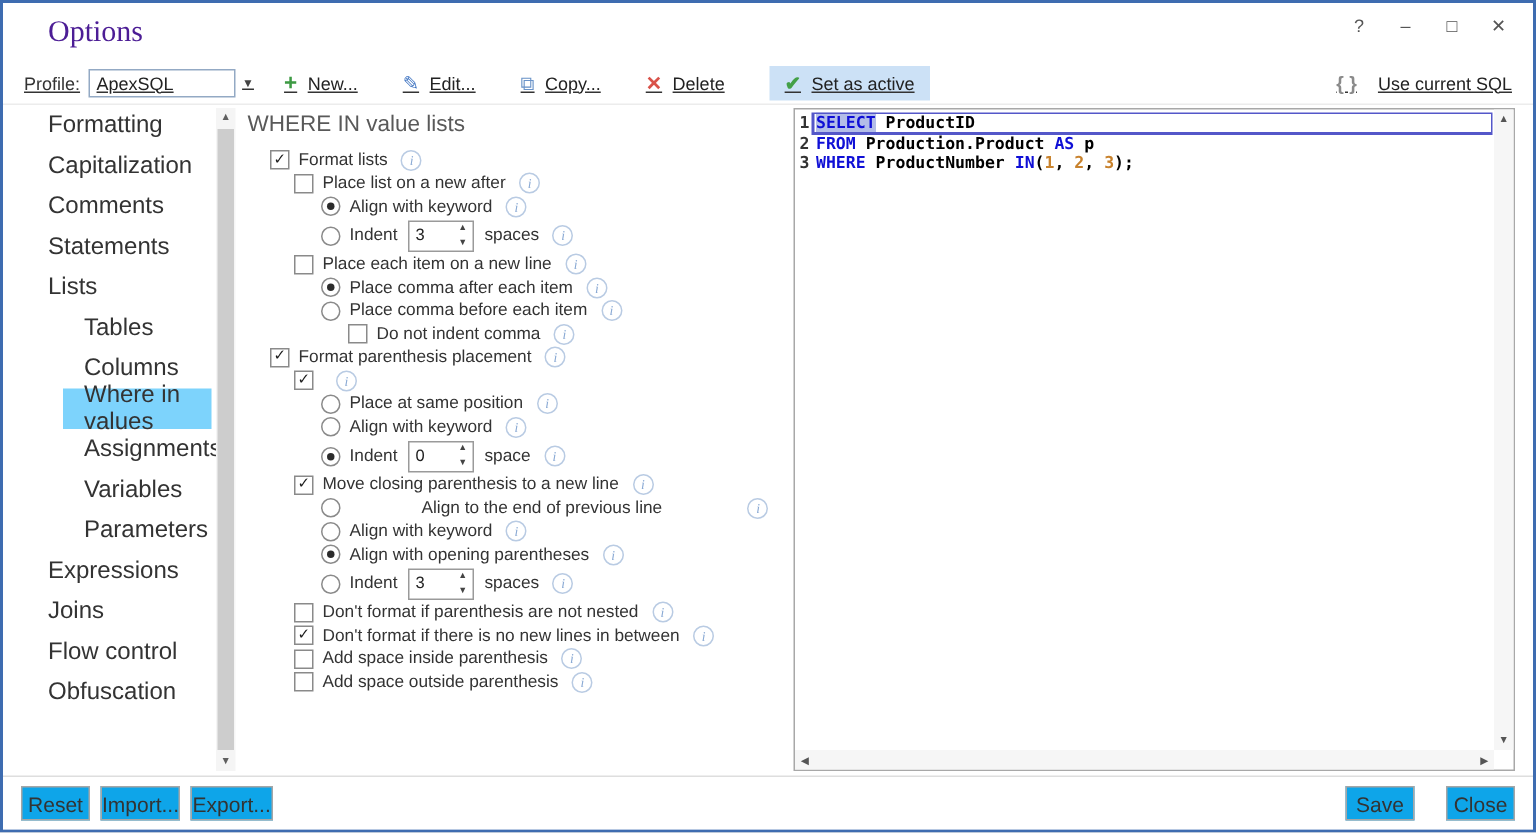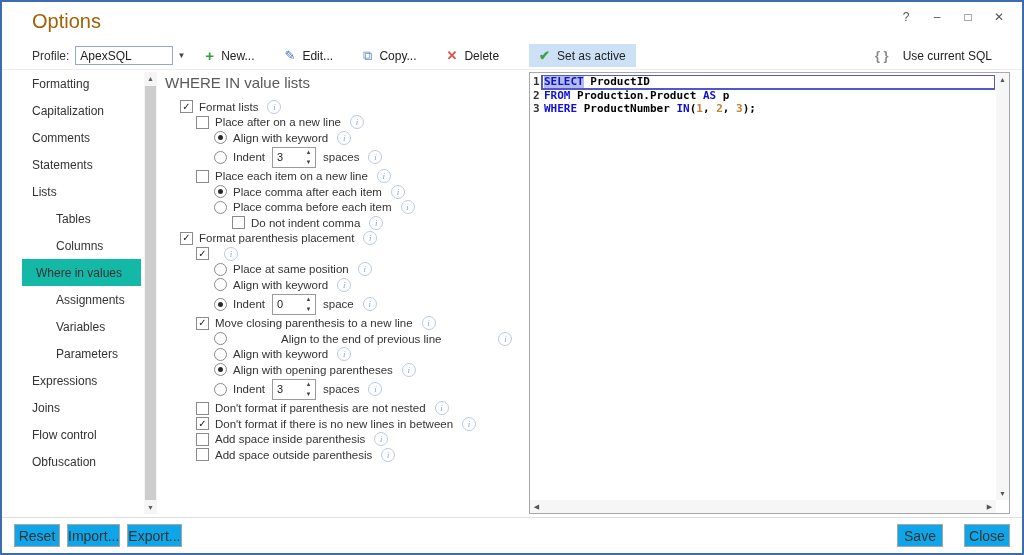--- a/index.html
+++ b/index.html
@@ -3,49 +3,49 @@
 <meta charset="utf-8">
 <style>
   html,body{margin:0;padding:0;background:#d8d8d8;}
   .window{
     width:1024px;height:555px;box-sizing:border-box;position:relative;
     background:#fff;border:2px solid #3e6cb0;overflow:hidden;
     font-family:"Liberation Sans",sans-serif;color:#333;
   }
   
   .titlebar{position:absolute;top:0;left:0;right:0;height:40px;}
-  .app-title{position:absolute;left:30px;top:8px;font-size:20px;color:#a16207;}
+  .app-title{position:absolute;left:30px;top:8px;font-size:20px;color:#4c1d95;font-family:Liberation Serif, serif;}
   .win-controls{position:absolute;right:12px;top:6px;display:flex;gap:9px;}
   .win-btn{width:22px;height:18px;display:flex;align-items:center;justify-content:center;
     font-size:12px;color:#555;cursor:default;}
   
   .toolbar{position:absolute;top:40px;left:0;right:0;height:27px;display:flex;
-    align-items:center;padding:0 30px;font-size:12px;border-bottom:1px solid #ececec;}
+    align-items:center;padding:0 14px;font-size:12px;border-bottom:1px solid #ececec;text-decoration:underline;}
   .profile-label{margin-right:6px;}
   .profile-input{width:88px;height:17px;border:1px solid #93a9c4;font-family:"Liberation Sans",sans-serif;
     font-size:12px;padding:0 4px;color:#222;outline:none;}
   .dd-arrow{width:16px;height:21px;display:flex;align-items:center;justify-content:center;
     font-size:8px;color:#444;margin-right:16px;}
   .tb-btn{display:flex;align-items:center;gap:7px;margin-right:30px;color:#222;white-space:nowrap;}
   .tb-ico{font-size:13px;line-height:13px;}
   .ico-plus{color:#3d9a43;font-weight:bold;font-size:15px;}
   .ico-pencil{color:#3f74c2;font-size:13px;}
   .ico-copy{color:#6a93c8;font-size:13px;}
   .ico-del{color:#d9534a;font-weight:bold;}
   .ico-check{color:#43a047;font-weight:bold;}
   .set-active{background:#cce1f6;padding:4px 10px;margin-right:0;height:15px;}
   .tb-spacer{flex:1;}
   .braces{color:#8a8a8a;font-weight:bold;margin-right:7px;font-size:13px;}
   
   .sidebar{position:absolute;top:68px;left:0;width:157px;bottom:37px;background:#fff;}
-  .sb-item{height:27px;display:flex;align-items:center;font-size:12px;color:#333;
+  .sb-item{height:27px;display:flex;align-items:center;font-size:16px;color:#333;
     margin-right:18px;cursor:default;}
   .sb-item.lvl0{padding-left:30px;}
   .sb-item.lvl1{padding-left:54px;}
-  .sb-item.selected{background:#14b8a6;margin-left:20px;padding-left:14px;}
+  .sb-item.selected{background:#7dd3fc;margin-left:40px;padding-left:14px;}
   .sb-scroll{position:absolute;right:2px;top:2px;bottom:2px;width:13px;background:#f5f5f5;}
   .sb-arr{height:13px;display:flex;align-items:center;justify-content:center;font-size:7px;color:#606060;}
   .sb-thumb{position:absolute;top:14px;bottom:14px;left:1px;right:1px;background:#cdcdcd;}
   .sb-arr.bottom{position:absolute;bottom:0;left:0;right:0;}
   
   .options-panel{position:absolute;left:158px;top:68px;width:369px;bottom:37px;padding-top:4px;}
   .opt-heading{font-size:15px;color:#595959;padding-left:5px;margin-bottom:8px;}
   .opt-row{display:flex;align-items:center;height:15.5px;font-size:11.5px;color:#333;}
   .opt-row.has-spin{height:23px;}
   .cb{width:11px;height:11px;border:1px solid #8a8a8a;background:#fff;display:inline-flex;
@@ -195,21 +195,21 @@
   <div class="options-panel">
     <div class="opt-heading">WHERE IN value lists</div>
     <div id="opt-list">
         <div class="opt-row" style="padding-left: 20px;">
           <span class="cb">✓</span>
           <span class="opt-label">Format lists</span>
           <span class="info">i</span>
         </div>
         <div class="opt-row" style="padding-left: 36px;">
           <span class="cb"></span>
-          <span class="opt-label">Place after on a new line</span>
+          <span class="opt-label">Place list on a new after</span>
           <span class="info">i</span>
         </div>
         <div class="opt-row" style="padding-left: 54px;">
           <span class="rd">
             <span class="dot"></span>
           </span>
           <span class="opt-label">Align with keyword</span>
           <span class="info">i</span>
         </div>
         <div class="opt-row has-spin" style="padding-left: 54px;">

